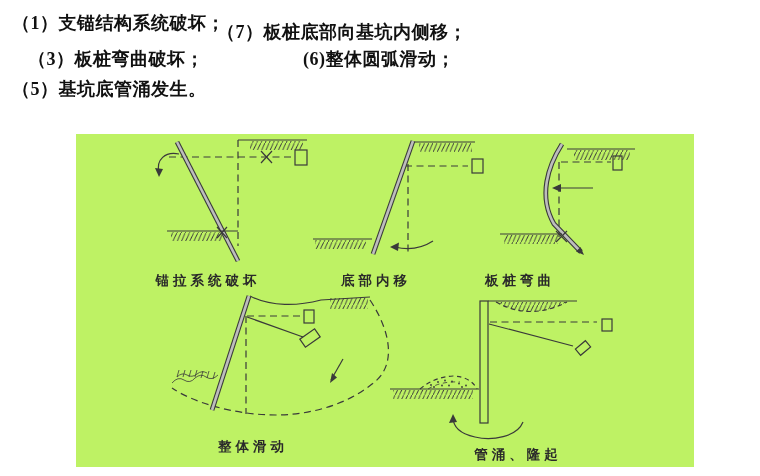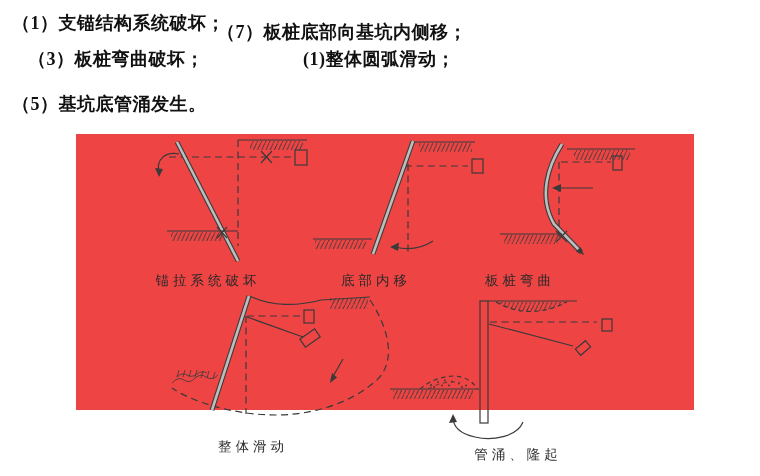--- a/index.html
+++ b/index.html
@@ -5,21 +5,21 @@
   html,body{margin:0;padding:0;}
   body{
     width:760px;height:476px;background:#ffffff;position:relative;overflow:hidden;
     font-family:"Liberation Serif","DejaVu Serif",serif;
   }
   .textline{
     position:absolute;font-size:18px;font-weight:bold;color:#111;
     white-space:nowrap;letter-spacing:0.5px;line-height:20px;
   }
   .figure{
-    position:absolute;left:76px;top:134px;width:618px;height:276px;background:#ef4444;
+    position:absolute;left:76px;top:134px;width:618px;height:333px;background:#bef264;font-weight:bold;
   }
   .figure svg{display:block;}
   .cap{
     font-family:"Liberation Sans","DejaVu Sans",sans-serif;
     font-size:13.5px;letter-spacing:4px;fill:#2a2a2a;text-anchor:middle;
   }
   .ln{stroke:#3a3a3a;fill:none;stroke-width:1.2;}
   .thin{stroke-width:0.8;}
   .dash{stroke-dasharray:7 4.5;}
   .dash2{stroke-dasharray:4.5 3.5;}
@@ -28,22 +28,22 @@
   .ah{fill:#3a3a3a;stroke:none;}
   .hatch{fill:url(#hatch);stroke:none;}
   .dot{fill:#3a3a3a;stroke:none;}
 </style>
 </head>
 <body>
 
 <span class="textline" style="left:12px;top:13px">（1）支锚结构系统破坏；</span>
 <span class="textline" style="left:217px;top:22px">（7）板桩底部向基坑内侧移；</span>
 <span class="textline" style="left:28px;top:49px">（3）板桩弯曲破坏；</span>
-<span class="textline" style="left:303px;top:49px">(1)整体圆弧滑动；</span>
-<span class="textline" style="left:12px;top:94px">（5）基坑底管涌发生。</span>
+<span class="textline" style="left:303px;top:49px">(6)整体圆弧滑动；</span>
+<span class="textline" style="left:12px;top:79px">（5）基坑底管涌发生。</span>
 
 <div class="figure">
 <svg width="618" height="333" viewBox="0 0 618 333" xmlns="http://www.w3.org/2000/svg">
   <defs>
     <pattern id="hatch" patternUnits="userSpaceOnUse" width="4.2" height="9">
       <line x1="0" y1="9" x2="4.2" y2="0" stroke="#3a3a3a" stroke-width="0.9"></line>
     </pattern>
   </defs>
 
   <g>

